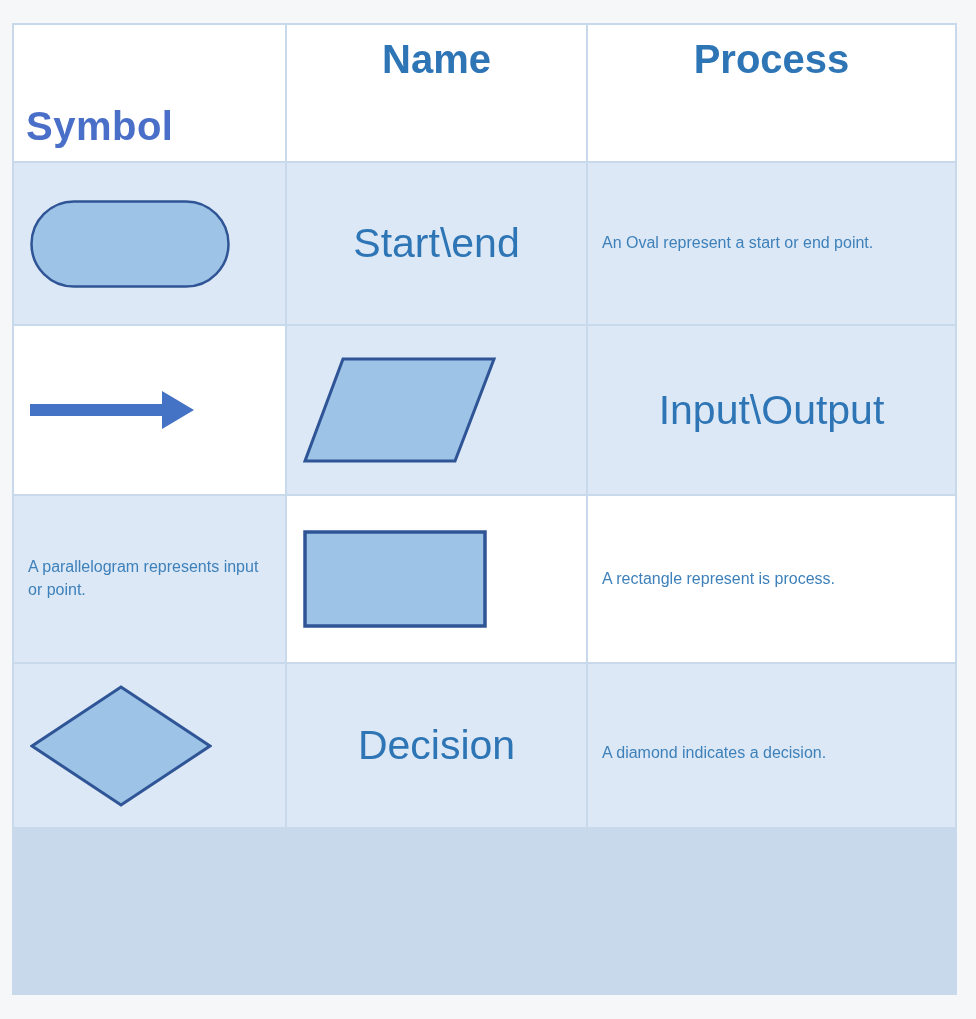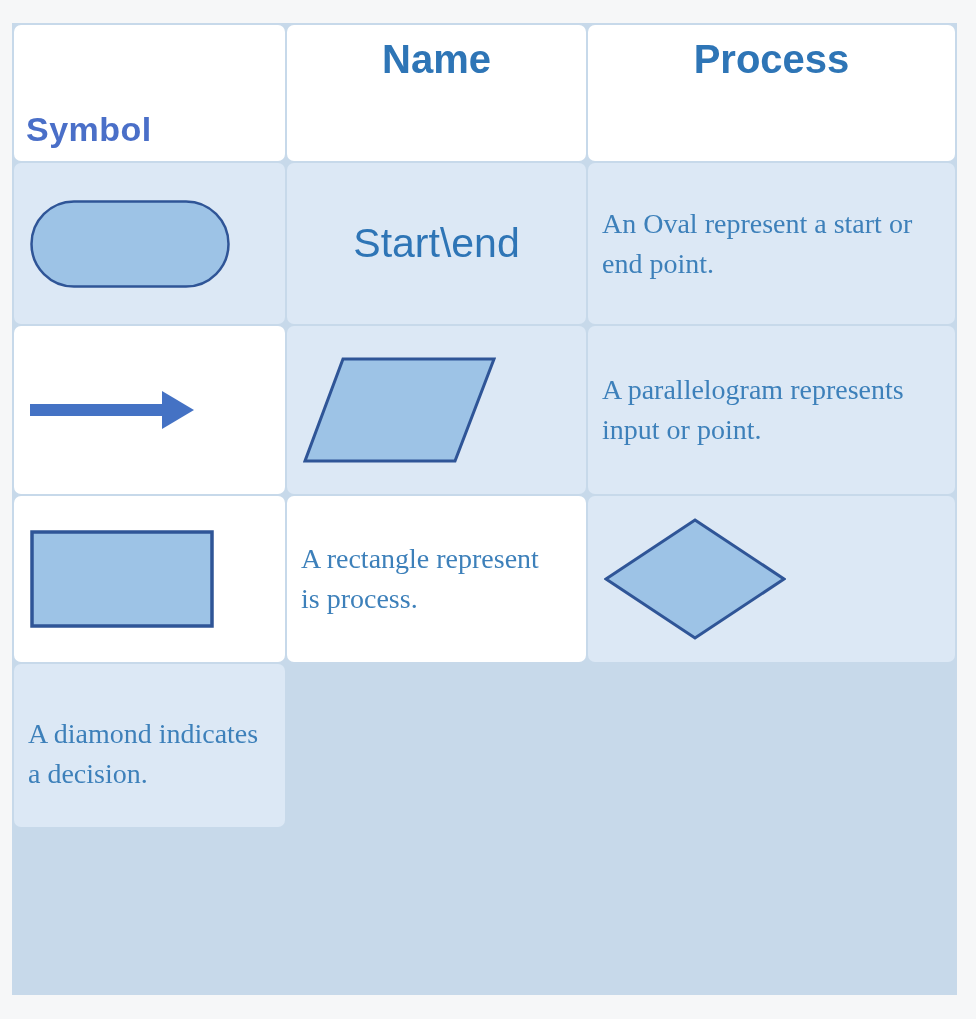--- a/index.html
+++ b/index.html
@@ -28,29 +28,29 @@
   .flow-table {
     position: absolute;
     left: 12px; top: 23px;
     display: grid;
     grid-template-columns: 271px 299px 367px;
     grid-template-rows: 136px 161px 168px 166px 163px 164px;
     gap: 2px;
     background: var(--table-border);
     border: 2px solid var(--table-border);
   }
-  .cell { background: var(--row-bg); border-radius: 7px; }
+  .cell { background: var(--row-bg); }
   .row-alt .cell, .cell.alt { background: var(--row-alt-bg); }
 
   
   .th { background: var(--header-bg); font-weight: bold; }
   .th-symbol {
     display: flex; align-items: flex-end;
     padding: 4px 0 12px 12px;
-    font-size: 34px; color: var(--symbol-header-text);
+    font-size: 40px; color: var(--symbol-header-text);
     letter-spacing: 0.5px;
   }
   .th-center {
     display: flex; justify-content: center; align-items: flex-start;
     padding-top: 12px;
     font-size: 40px; color: var(--header-text);
   }
 
   
   .symbol-cell {
@@ -65,23 +65,22 @@
   .name-cell {
     display: flex; align-items: center; justify-content: center;
     font-size: 41px; color: var(--name-text);
     text-align: center;
   }
 
   
   .function-cell {
     display: flex; align-items: center;
     padding: 0 22px 0 14px;
-    font-size: 28px; line-height: 1.42;
+    font-size: 16px; line-height: 1.42;
     color: var(--function-text);
-    font-family: Liberation Serif, serif;
   }
   .function-cell.push-down-lg { }
   .function-cell.push-down-sm { padding-top: 16px; }
 </style>
 </head>
 <body>
 
 <div class="stage">
   <div class="flow-table">
 
@@ -102,30 +101,32 @@
         <rect class="arrow-part" x="0" y="14" width="134" height="12"></rect>
         <polygon class="arrow-part" points="132,1 164,20 132,39"></polygon>
       </svg>
     </div>
 
     <div class="cell alt symbol-cell">
       <svg width="193" height="106" viewBox="0 0 193 106">
         <polygon class="shape" points="40,2 191,2 152,104 2,104" stroke-width="3"></polygon>
       </svg>
     </div>
+    <div class="cell alt name-cell">Input\Output</div>
     <div class="cell alt function-cell">A parallelogram represents input or point.</div>
 
     <div class="cell symbol-cell">
       <svg width="184" height="98" viewBox="0 0 184 98">
         <rect class="shape" x="2" y="2" width="180" height="94" stroke-width="3.5"></rect>
       </svg>
     </div>
     <div class="cell function-cell push-down-lg">A rectangle represent is process.</div>
 
     <div class="cell alt symbol-cell">
       <svg width="182" height="122" viewBox="0 0 182 122">
         <polygon class="shape" points="91,2 180,61 91,120 2,61" stroke-width="3"></polygon>
       </svg>
     </div>
+    <div class="cell alt name-cell">Decision</div>
     <div class="cell alt function-cell push-down-sm">A diamond indicates a decision.</div>
 
   </div>
 </div>
 
 </body></html>

